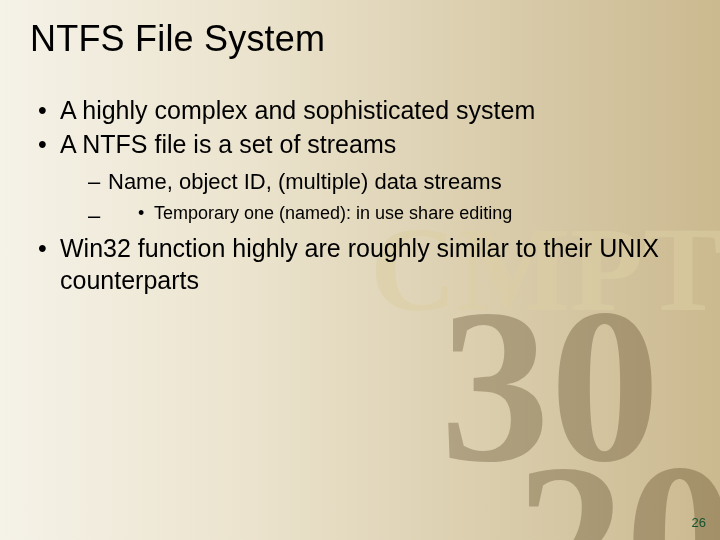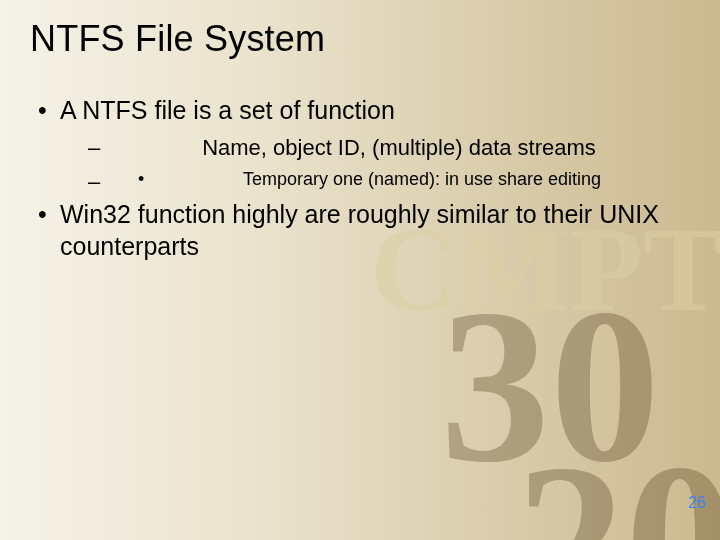--- a/index.html
+++ b/index.html
@@ -45,21 +45,20 @@
     content: "•";
     position: absolute;
     left: 0;
     top: 0;
   }
   ul.level2 {
     list-style: none;
     padding-left: 28px;
     margin-top: 8px;
     margin-bottom: 0;
-    text-align: center;
   }
   ul.level2 > li {
     font-size: 22px;
     line-height: 1.28;
     margin-bottom: 1px;
     position: relative;
     padding-left: 20px;
   }
   ul.level2 > li::before {
     content: "–";
@@ -81,44 +80,47 @@
     padding-left: 16px;
   }
   ul.level3 > li::before {
     content: "•";
     position: absolute;
     left: 0;
     top: 0;
   }
   .page-number {
     position: absolute;
-    bottom: 28px;
+    bottom: 10px;
     right: 14px;
-    font-size: 16px;
-    color: #3b82f6;
+    font-size: 13px;
+    color: #14532d;
     z-index: 2;
   }
 </style>
 </head>
 <body>
 
 <svg class="watermark" viewBox="0 0 420 420">
 
   <text x="40" y="130" font-family="Georgia, 'Times New Roman', serif" font-size="120" font-weight="bold" fill="#dccfa4" opacity="0.55">CMPT</text>
 
   <text x="110" y="280" font-family="Georgia, 'Times New Roman', serif" font-size="220" font-weight="bold" fill="#3e2a08" opacity="0.28">30</text>
   <text x="185" y="435" font-family="Georgia, 'Times New Roman', serif" font-size="220" font-weight="bold" fill="#3e2a08" opacity="0.28">20</text>
 </svg>
 
 <div class="content">
   <h1 class="title">NTFS File System</h1>
 
   <ul class="level1">
     <li>
-      <span>A NTFS file is a set of function</span>
+      <span>A highly complex and sophisticated system</span>
+    </li>
+    <li>
+      <span>A NTFS file is a set of streams</span>
       <ul class="level2">
         <li>
           <span>Name, object ID, (multiple) data streams</span>
         </li>
         <li>
           <ul class="level3">
             <li>
               <span>Temporary one (named): in use share editing</span>
             </li>
           </ul>

